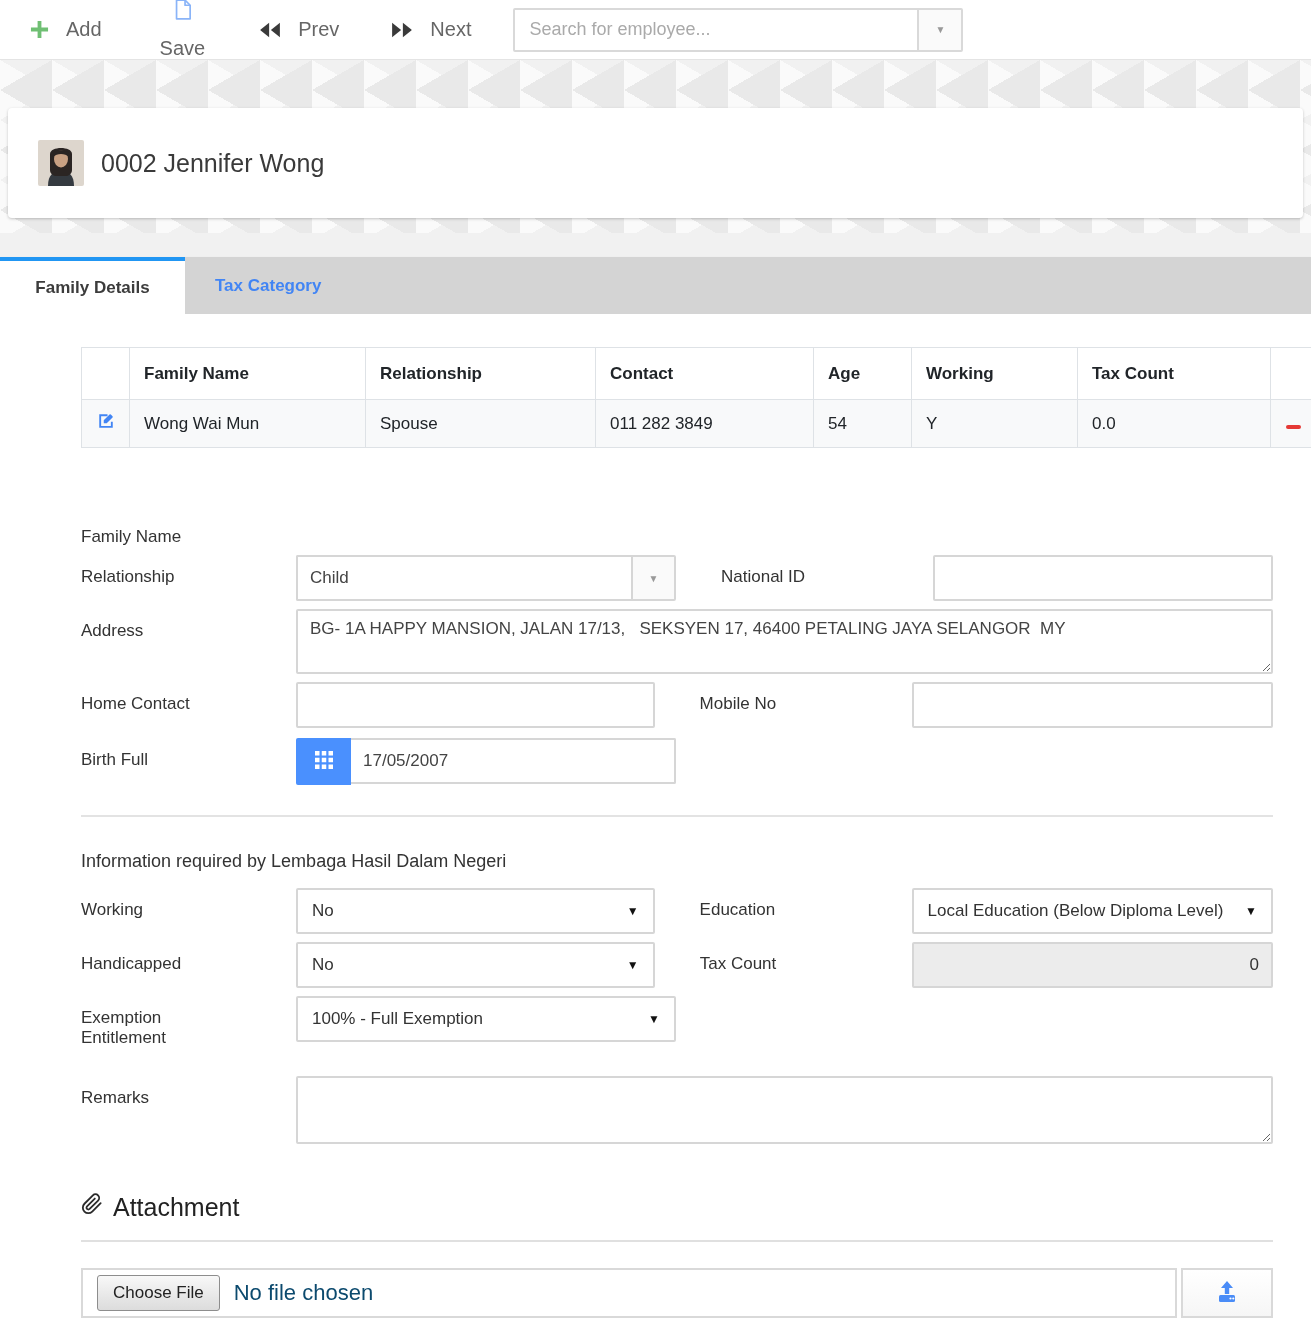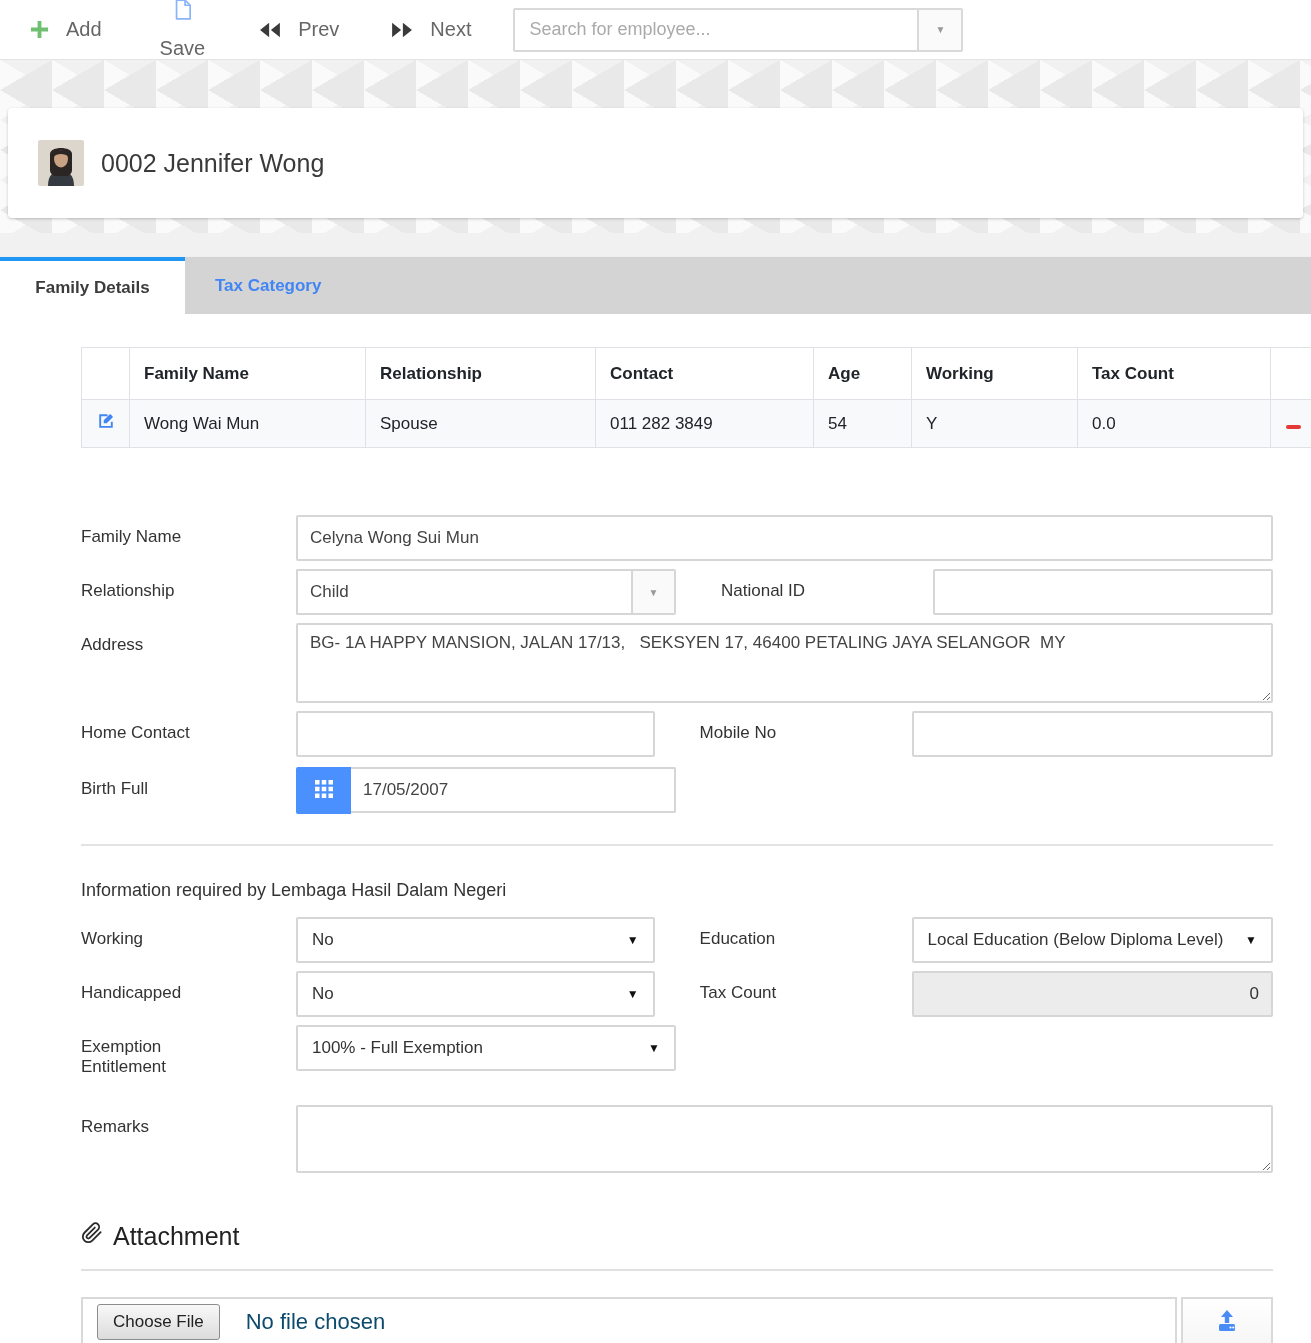--- a/index.html
+++ b/index.html
@@ -68,41 +68,41 @@
          font-size:17px; color:#444; background:#fff; font-family:inherit; outline:none; }
   .w-full { width:1020px; } .w-half { width:380px; } .w-right { width:383px; }
   .combo { display:flex; width:380px; }
   .combo .inp { width:335px; border-right:none; border-radius:2px 0 0 2px; }
   .combo-btn { width:45px; height:46px; border:2px solid #d6d6d6; background:#fafafa;
                display:flex; align-items:center; justify-content:center; color:#999;
                font-size:10px; cursor:pointer; border-radius:0 2px 2px 0; }
   textarea.tarea { width:1020px; border:2px solid #d6d6d6; border-radius:2px;
                    padding:8px 12px; font-size:17px; color:#444; font-family:inherit;
                    outline:none; resize:both; }
-  .h-addr { height:80px; } .h-rem { height:68px; }
+  .h-addr { height:65px; } .h-rem { height:68px; }
   .dategrp { display:flex; width:380px; }
   .calbtn { width:55px; height:47px; background:#4a90fe; border:none; border-radius:2px 0 0 2px;
             display:flex; align-items:center; justify-content:center; cursor:pointer; }
   .dategrp .inp { width:325px; border-left:none; border-radius:0 2px 2px 0; }
   .sel { width:380px; height:46px; border:2px solid #d6d6d6; border-radius:2px;
          display:flex; align-items:center; justify-content:space-between; padding:0 14px;
          font-size:17px; color:#333; background:#fff; cursor:pointer; }
   .sel-right { width:383px; }
   .sel .arr { font-size:12px; color:#111; flex:none; margin-left:8px; }
   .ro { background:#ececec; text-align:right; color:#333; }
   .divider { border:none; border-top:2px solid #e3e3e3; margin:30px 0 0; }
   .section-h { font-size:18px; color:#333; margin:34px 0 16px; }
 
   
   .attach-h { display:flex; align-items:center; gap:10px; font-size:25px; color:#222;
               margin-top:48px; }
   .attach-hr { border:none; border-top:2px solid #e0e0e0; margin:18px 0 0; }
   .filerow { display:flex; margin-top:26px; padding-bottom:31px; }
   .filebox { width:1136px; height:50px; border:2px solid #d9d9d9; display:flex;
-             align-items:center; padding:0 14px; gap:26px; background:#fff; }
+             align-items:center; padding:0 14px; gap:14px; background:#fff; }
   .choosebtn { padding:7px 15px; font-size:17px; color:#222; font-family:inherit;
                border:1px solid #8d8d8d; border-radius:3px;
                background:linear-gradient(#f8f8f8,#dcdcdc); cursor:pointer; }
   .filetext { font-size:22px; color:#0c4a6e; }
   .upbtn { width:95px; height:50px; margin-left:4px; border:2px solid #d9d9d9;
            background:linear-gradient(#ffffff,#f6f6f6); display:flex; align-items:center;
            justify-content:center; cursor:pointer; }
   .foot { height:8px; }
 </style>
 </head>
@@ -220,21 +220,20 @@
               <span class="minus"></span>
             </td>
           </tr>
         </tbody>
       </table>
 
       <div style="height:67px"></div>
 
       <div class="frow">
         <div class="lbl">Family Name</div>
-        <input class="inp w-full" value="Celyna Wong Sui Mun" style="">
       </div>
 
       <div class="frow">
         <div class="lbl">Relationship</div>
         <div class="combo">
           <input class="inp" value="Child" style="">
           <button class="combo-btn">
             <span>▼</span>
           </button>
         </div>

